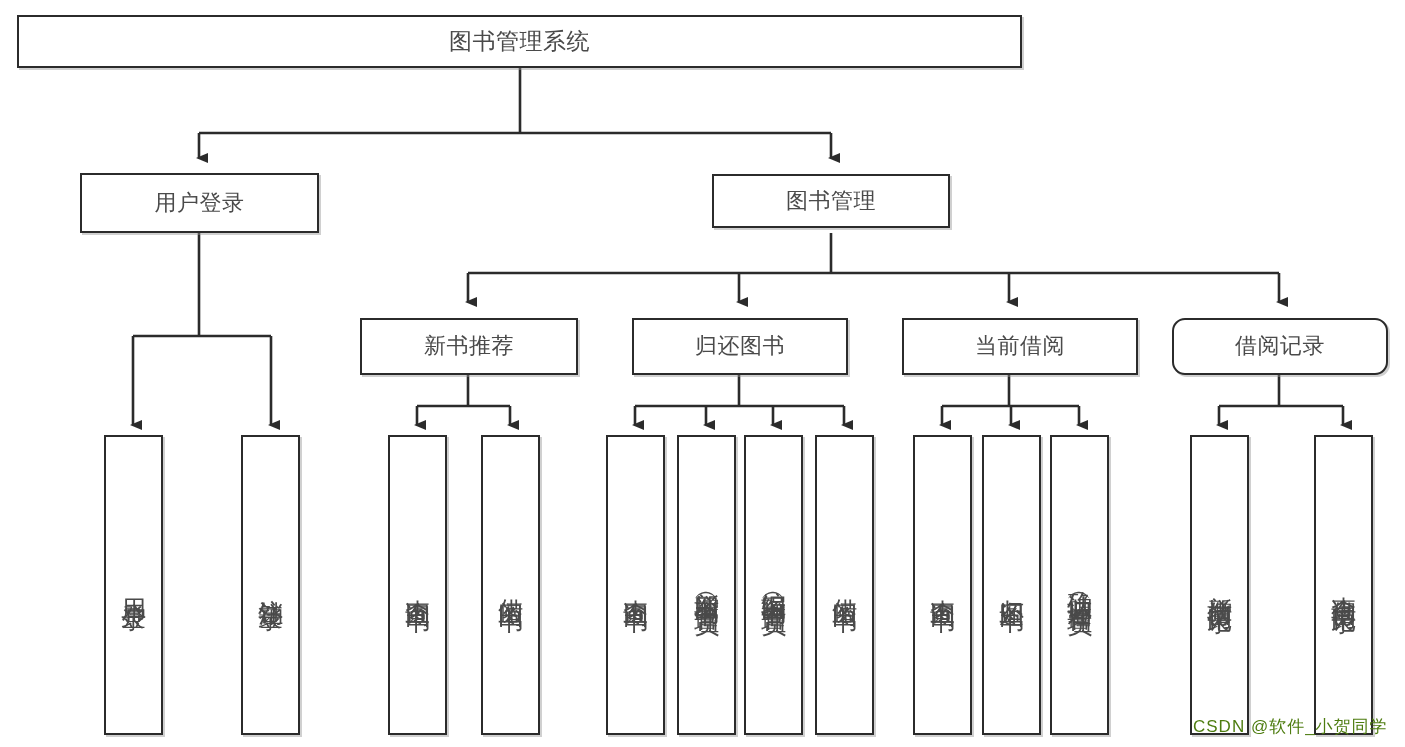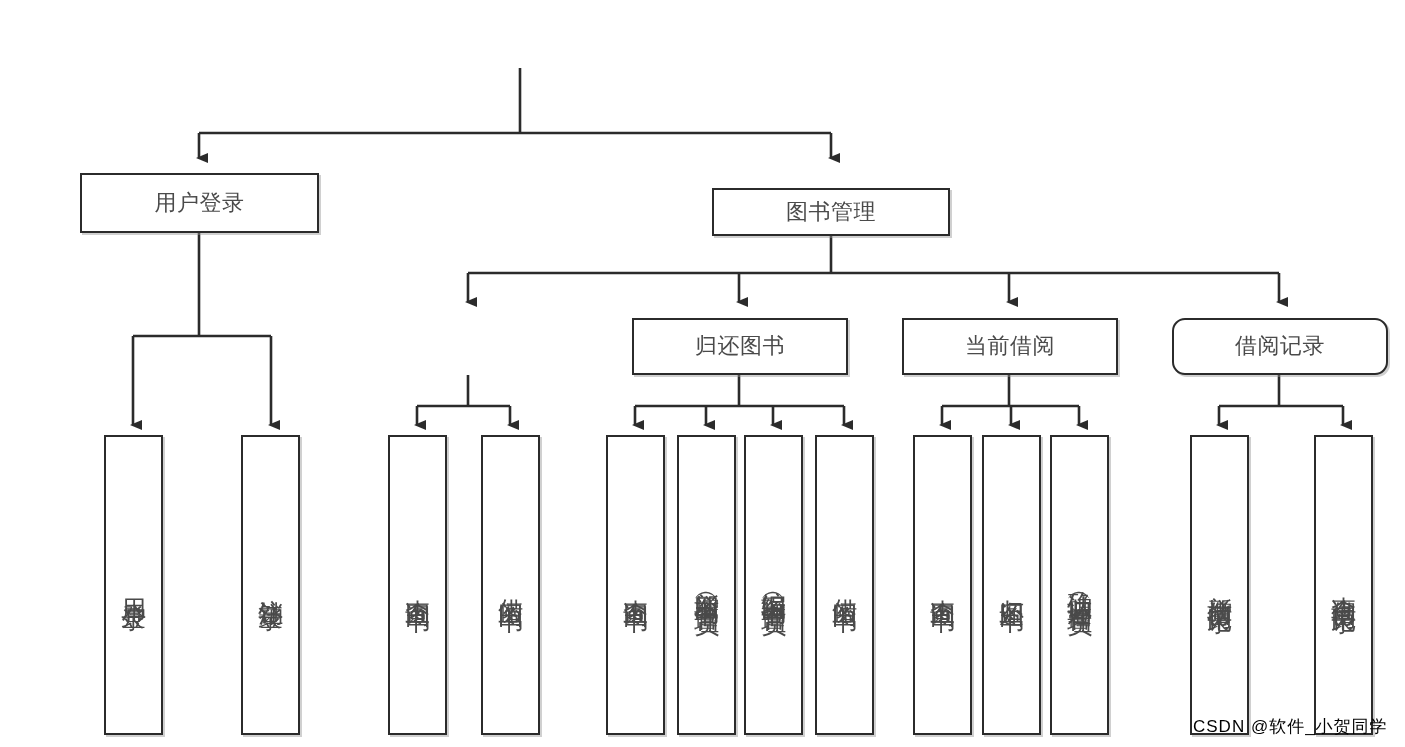--- a/index.html
+++ b/index.html
@@ -56,21 +56,21 @@
     letter-spacing: 3px;
   }
   .node.vert .vlabel {
     writing-mode: vertical-rl;
     text-orientation: upright;
     display: block;
     text-align: center;
   }
   .watermark {
     position: absolute;
-    color: #000000;
+    color: #4d7c0f;
     font-size: 17px;
     letter-spacing: 1px;
     white-space: nowrap;
   }
 </style>
 </head>
 <body>
 
 <div id="canvas">
 
@@ -117,32 +117,38 @@
       <path d="M1011,406 L1011,425" marker-end="url(#arrow)"></path>
       <path d="M1079,406 L1079,425" marker-end="url(#arrow)"></path>
 
       <path d="M1279,375 L1279,406"></path>
       <path d="M1219,406 L1343,406"></path>
       <path d="M1219,406 L1219,425" marker-end="url(#arrow)"></path>
       <path d="M1343,406 L1343,425" marker-end="url(#arrow)"></path>
     </g>
   </svg>
 
+  <div class="node horiz root" style="left:17px; top:15px; width:1005px; height:53px;">
+    <span>图书管理系统</span>
+  </div>
 
   <div class="node horiz" style="left:80px; top:173px; width:239px; height:60px;">
     <span>用户登录</span>
   </div>
-  <div class="node horiz" style="left:712px; top:188px; width:238px; height:48px;">
+  <div class="node horiz" style="left:712px; top:174px; width:238px; height:54px;">
     <span>图书管理</span>
   </div>
 
+  <div class="node horiz" style="left:360px; top:318px; width:218px; height:57px;">
+    <span>新书推荐</span>
+  </div>
   <div class="node horiz" style="left:632px; top:318px; width:216px; height:57px;">
     <span>归还图书</span>
   </div>
-  <div class="node horiz" style="left:902px; top:318px; width:216px; height:57px;">
+  <div class="node horiz" style="left:902px; top:318px; width:236px; height:57px;">
     <span>当前借阅</span>
   </div>
   <div class="node horiz" style="left:1172px; top:318px; width:216px; height:57px;border-radius:13px;">
     <span>借阅记录</span>
   </div>
 
   <div class="node vert" style="left:104px; top:435px; width:59px; height:300px;">
     <span class="vlabel">用户登录</span>
   </div>
   <div class="node vert" style="left:241px; top:435px; width:59px; height:300px;">

